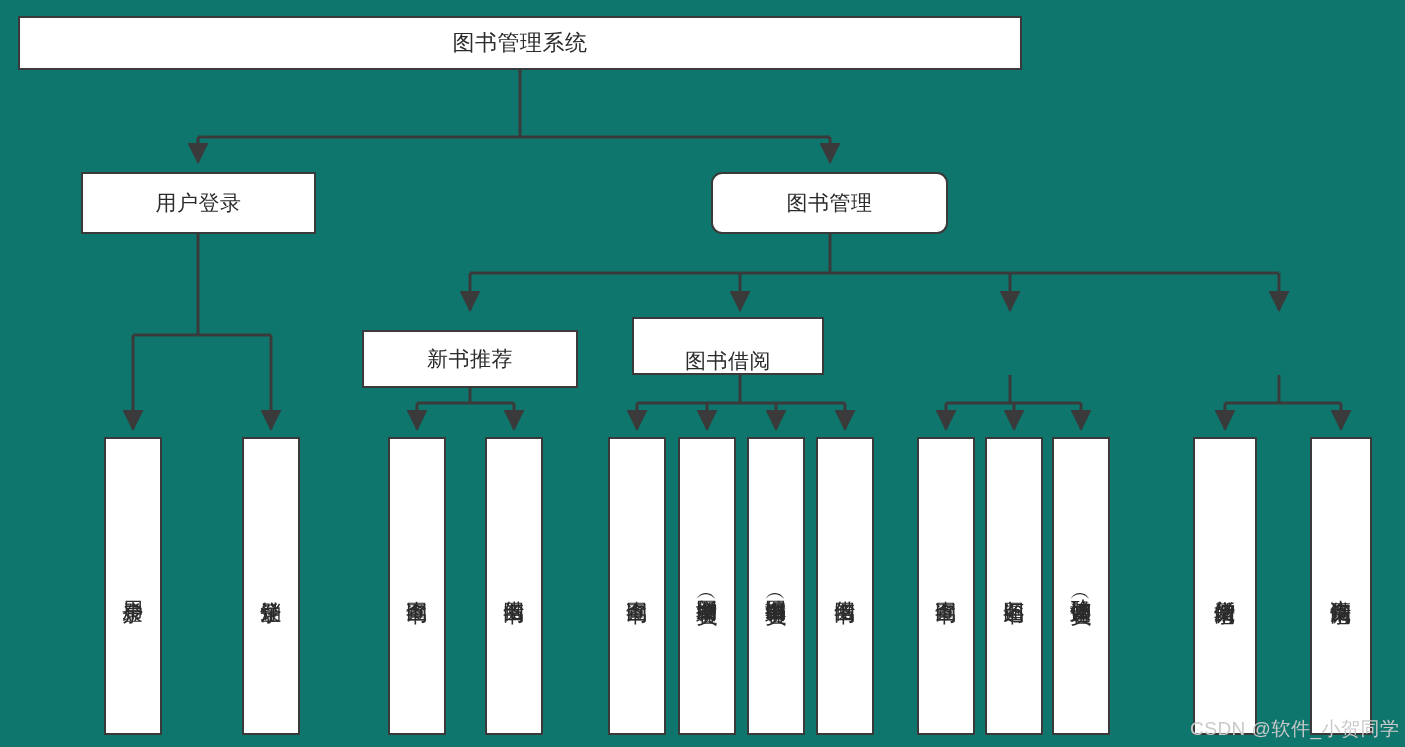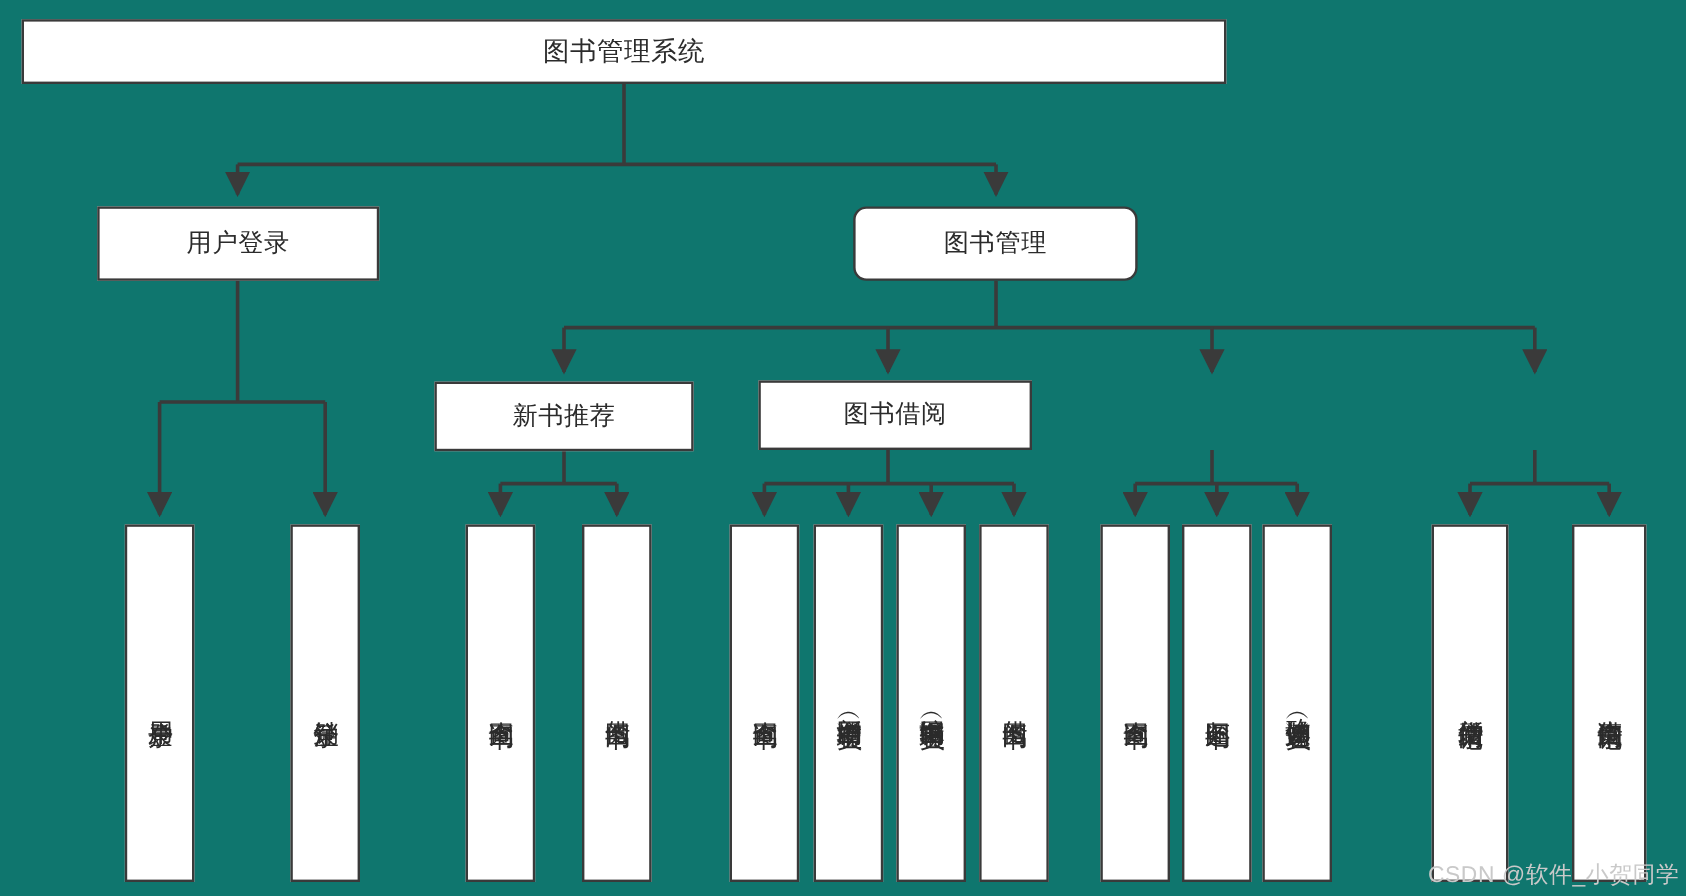--- a/index.html
+++ b/index.html
@@ -132,24 +132,24 @@
     <span class="label">图书管理系统</span>
   </div>
 
   <div class="node horiz" style="left:81px; top:172px; width:235px; height:62px;">
     <span class="label">用户登录</span>
   </div>
   <div class="node horiz" style="left:711px; top:172px; width:237px; height:62px;border-radius:11px;">
     <span class="label">图书管理</span>
   </div>
 
-  <div class="node horiz" style="left:362px; top:318px; width:216px; height:58px;">
+  <div class="node horiz" style="left:362px; top:330px; width:216px; height:58px;">
     <span class="label">新书推荐</span>
   </div>
-  <div class="node horiz" style="left:632px; top:317px; width:228px; height:58px;">
+  <div class="node horiz" style="left:632px; top:317px; width:192px; height:58px;align-items:flex-end;">
     <span class="label">图书借阅</span>
   </div>
 
   <div class="node vert" style="left:104px; top:437px; width:58px; height:298px;">
     <span class="label">用户登录</span>
   </div>
   <div class="node vert" style="left:242px; top:437px; width:58px; height:298px;">
     <span class="label">注销登录</span>
   </div>
 

